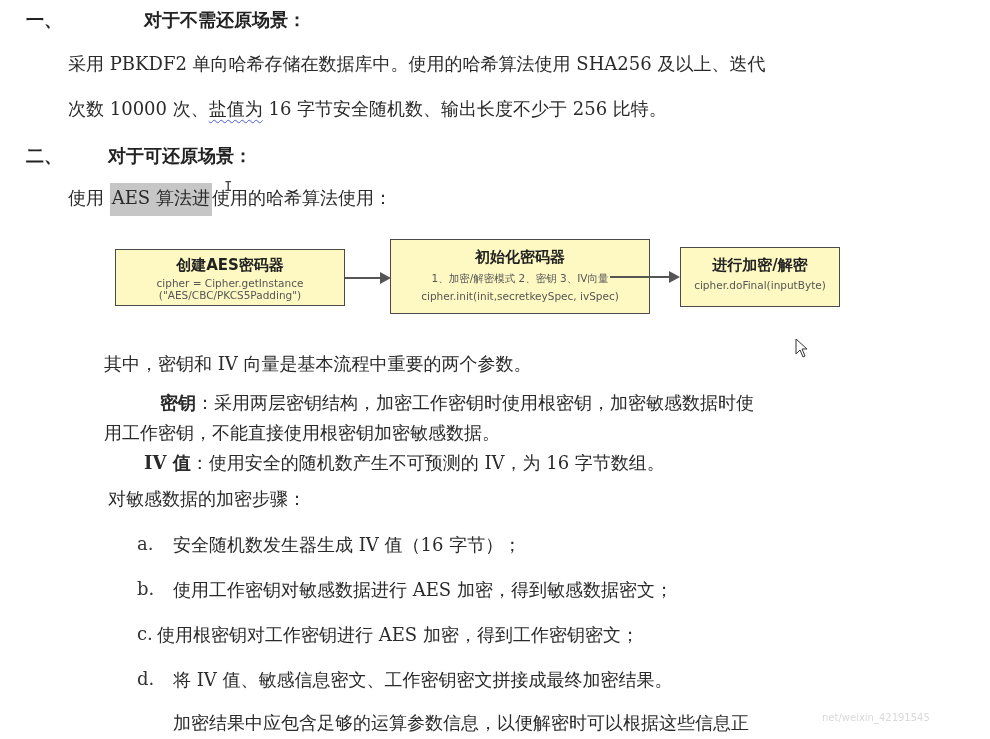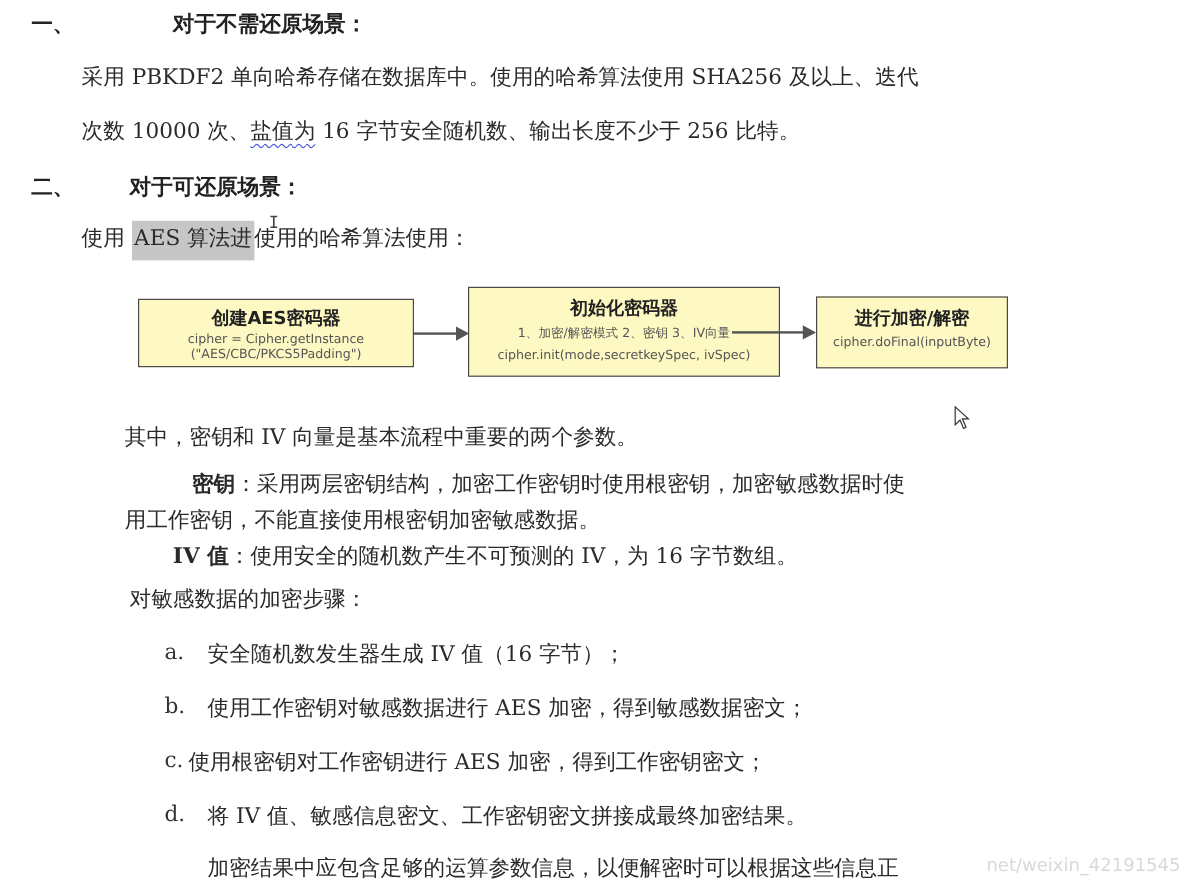--- a/index.html
+++ b/index.html
@@ -20,21 +20,21 @@
     box-sizing: border-box; text-align: center;
     font-family: "DejaVu Sans", "Liberation Sans", sans-serif; color: #333;
   }
   .box .title { font-weight: bold; font-size: 15px; color: #222; }
   .box .sub { font-size: 10.5px; color: #555; line-height: 12px; }
   .arrow { position: absolute; height: 2px; background: #555; }
   .arrow::after {
     content: ""; position: absolute; right: -2px; top: -5px;
     border-left: 11px solid #555; border-top: 6px solid transparent; border-bottom: 6px solid transparent;
   }
-  .watermark { position: absolute; color: #d9d9d9; font-family: "DejaVu Sans", "Liberation Sans", sans-serif; font-size: 15px; white-space: nowrap; }
+  .watermark { position: absolute; color: #d9d9d9; font-family: "DejaVu Sans", "Liberation Sans", sans-serif; font-size: 10px; white-space: nowrap; }
   .cursor { position: absolute; }
   .ibeam { position: absolute; font-family: "DejaVu Sans Mono", monospace; font-size: 14px; color: #444; }
 </style>
 </head>
 <body>
 
 <div class="abs h" style="left:26px; top:8px;">一、</div>
 <div class="abs h" style="left:108px; top:8px;margin-left:36px;">对于不需还原场景：</div>
 <div class="abs p" style="left:68px; top:52px;">采用 PBKDF2 单向哈希存储在数据库中。使用的哈希算法使用 SHA256 及以上、迭代</div>
 <div class="abs p" style="left:68px; top:97px;">
@@ -51,21 +51,21 @@
 <div class="box" style="left:115px; top:249px; width:230px; height:57px;">
   <div class="title" style="margin-top:6px;">创建AES密码器</div>
   <div class="sub" style="margin-top:2px;">cipher = Cipher.getInstance</div>
   <div class="sub">("AES/CBC/PKCS5Padding")</div>
 </div>
 <div class="arrow" style="left:345px; top:277px; width:44px;"></div>
 
 <div class="box" style="left:390px; top:239px; width:260px; height:75px;">
   <div class="title" style="margin-top:8px;">初始化密码器</div>
   <div class="sub" style="margin-top:5px; white-space:nowrap;">1、加密/解密模式  2、密钥    3、IV向量</div>
-  <div class="sub" style="margin-top:6px; white-space:nowrap;">cipher.init(mode,secretkeySpec, ivSpec)</div>
+  <div class="sub" style="margin-top:6px; white-space:nowrap;">cipher.init(init,secretkeySpec, ivSpec)</div>
 </div>
 <div class="arrow" style="left:610px; top:276px; width:68px;"></div>
 
 <div class="box" style="left:680px; top:247px; width:160px; height:60px;">
   <div class="title" style="margin-top:8px;">进行加密/解密</div>
   <div class="sub" style="margin-top:4px;">cipher.doFinal(inputByte)</div>
 </div>
 
 <svg class="cursor" style="left:795px; top:338px;" width="14" height="20" viewBox="0 0 14 20">
   <path d="M1 1 L1 16 L5 12 L8 19 L10 18 L7 11 L12 11 Z" fill="#fff" stroke="#333" stroke-width="1"></path>

